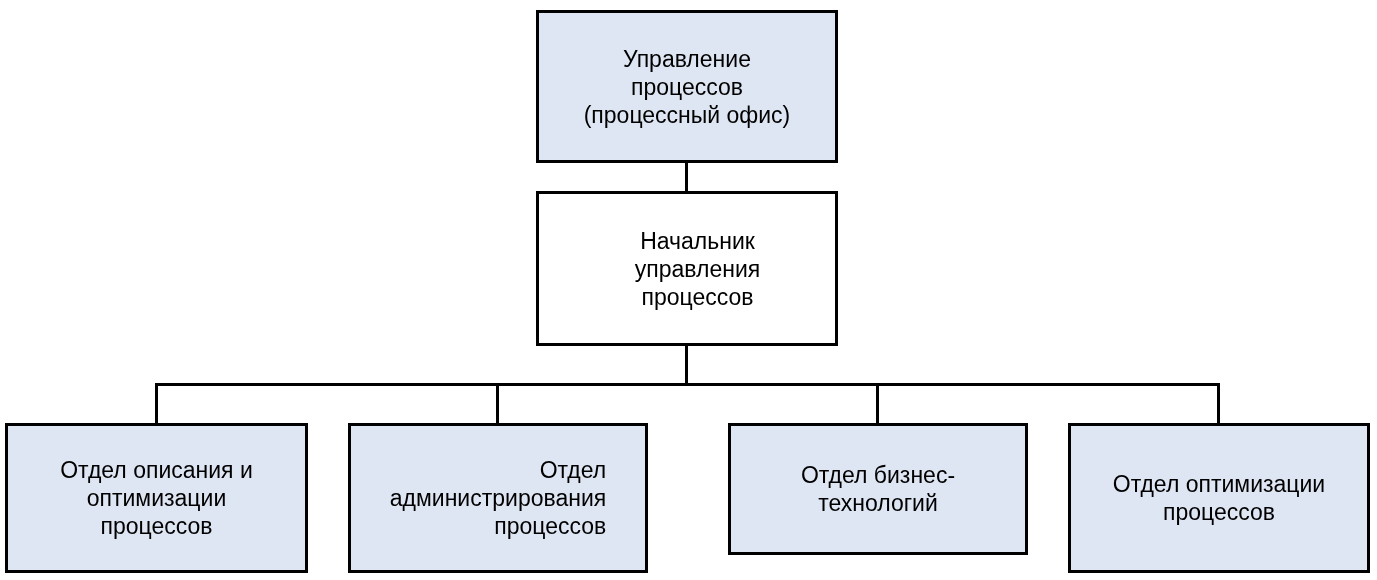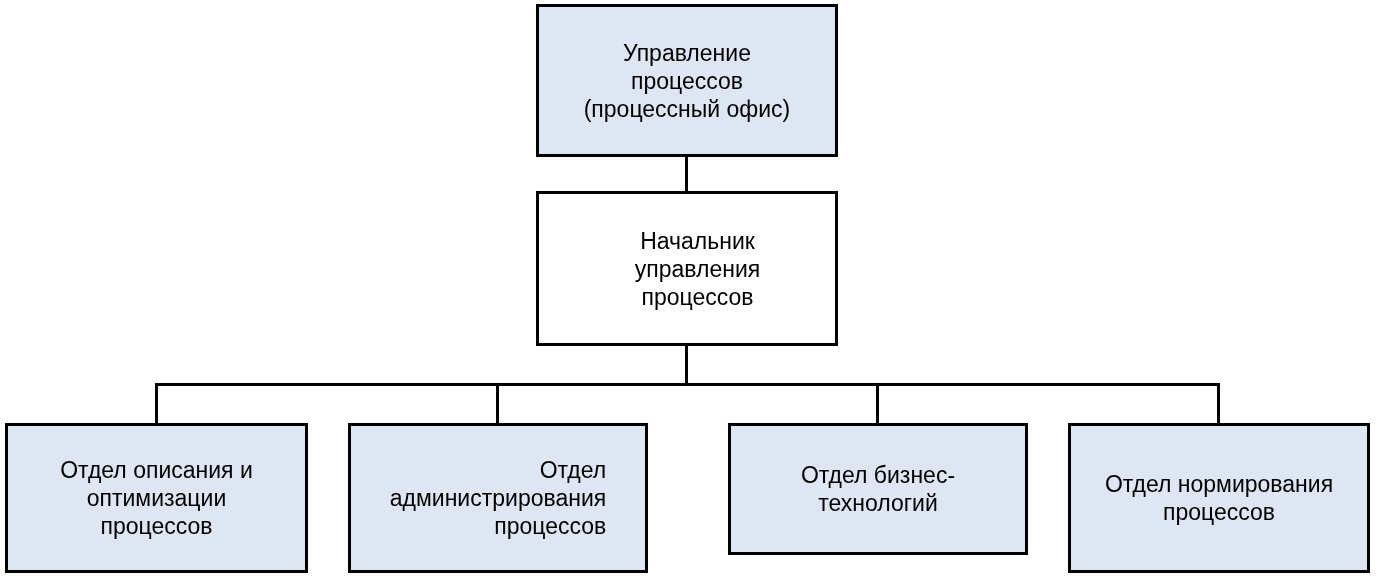--- a/index.html
+++ b/index.html
@@ -45,21 +45,21 @@
 <div id="canvas">
 
   <div class="connector v" style="left:685px; top:156px; height:38px;"></div>
   <div class="connector v" style="left:685px; top:344px; height:42px;"></div>
   <div class="connector h" style="left:155px; top:383px; width:1065px;"></div>
   <div class="connector v" style="left:155px; top:383px; height:42px;"></div>
   <div class="connector v" style="left:496px; top:383px; height:42px;"></div>
   <div class="connector v" style="left:876px; top:383px; height:42px;"></div>
   <div class="connector v" style="left:1217px; top:383px; height:42px;"></div>
 
-  <div class="node fill-blue" style="left:536px; top:4px; width:302px; height:153px;">
+  <div class="node fill-blue" style="left:536px; top:10px; width:302px; height:153px;">
     <div class="node-label">Управление
 процессов
 (процессный офис)</div>
   </div>
 
   <div class="node fill-white" style="left:536px; top:191px; width:302px; height:155px;padding-left:21px;">
     <div class="node-label">Начальник
 управления
 процессов</div>
   </div>
@@ -75,17 +75,17 @@
 администрирования
 процессов</div>
   </div>
 
   <div class="node fill-blue" style="left:728px; top:423px; width:300px; height:132px;">
     <div class="node-label">Отдел бизнес-
 технологий</div>
   </div>
 
   <div class="node fill-blue" style="left:1068px; top:423px; width:302px; height:150px;">
-    <div class="node-label">Отдел нормирования
+    <div class="node-label">Отдел оптимизации
 процессов</div>
   </div>
 
 </div>
 
 </body></html>

